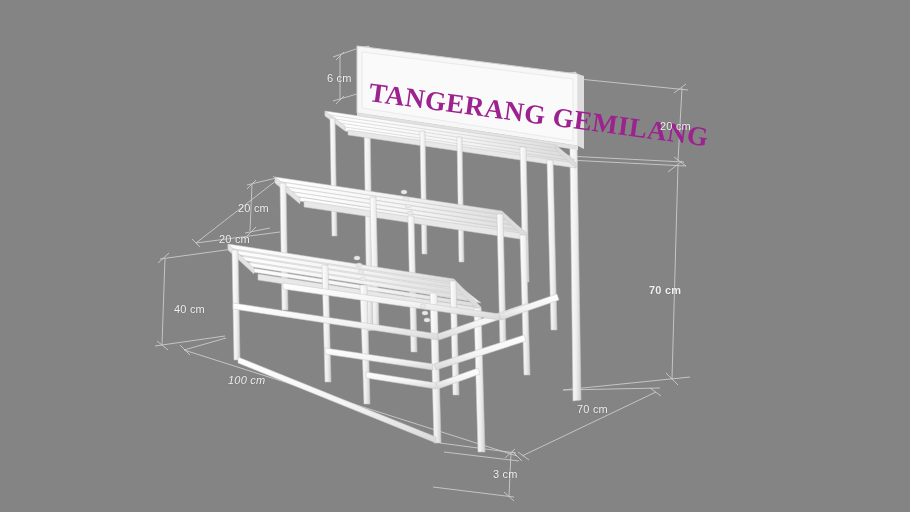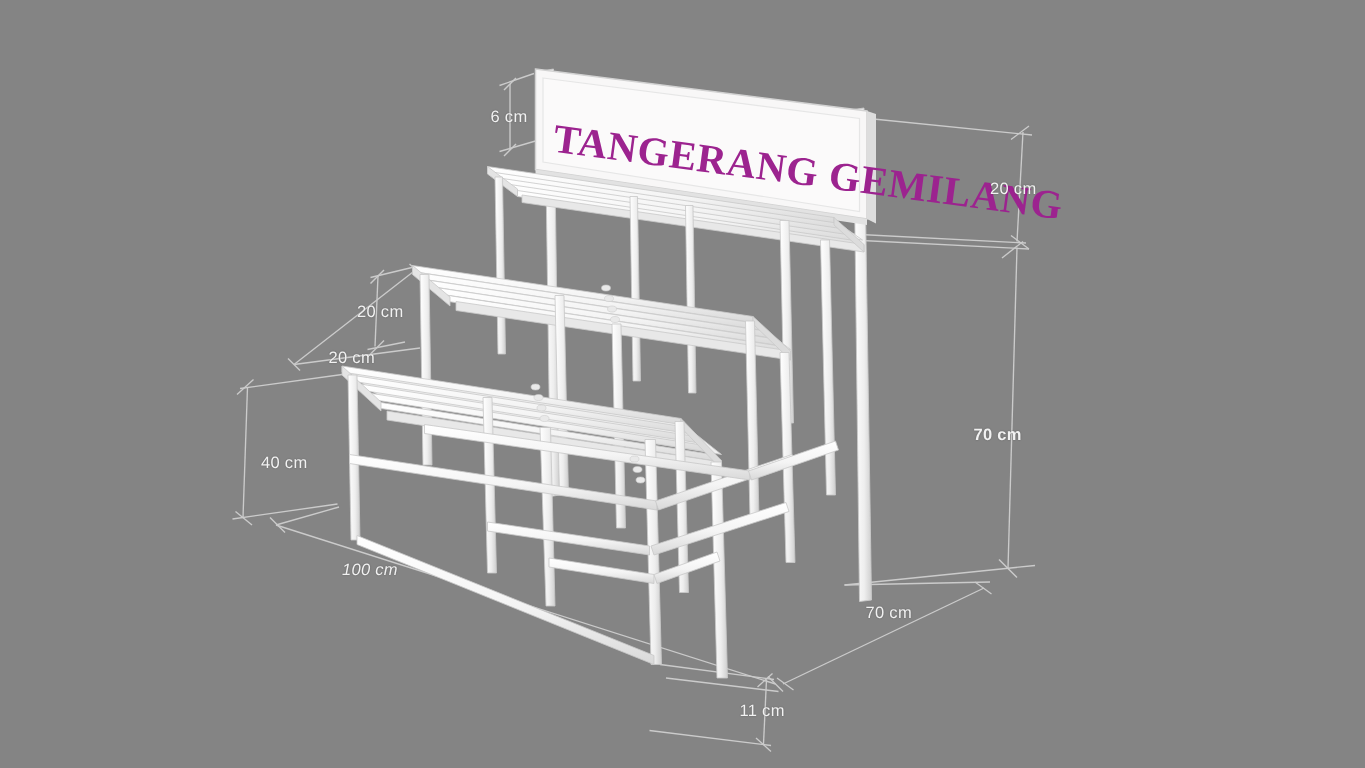--- a/index.html
+++ b/index.html
@@ -250,16 +250,16 @@
 
   <div id="dim-labels">
       <span class="dim-label" style="left: 327px; top: 72px; color: rgb(242, 242, 242);">6 cm</span>
       <span class="dim-label" style="left: 660px; top: 120px; color: rgb(242, 242, 242);">20 cm</span>
       <span class="dim-label" style="left: 238px; top: 202px; color: rgb(242, 242, 242);">20 cm</span>
       <span class="dim-label" style="left: 219px; top: 233px; color: rgb(242, 242, 242);">20 cm</span>
       <span class="dim-label" style="left: 174px; top: 303px; color: rgb(242, 242, 242);">40 cm</span>
       <span class="dim-label" style="left: 649px; top: 284px; color: rgb(242, 242, 242); font-weight: bold;">70 cm</span>
       <span class="dim-label" style="left: 228px; top: 374px; color: rgb(242, 242, 242); font-style: italic;">100 cm</span>
       <span class="dim-label" style="left: 577px; top: 403px; color: rgb(242, 242, 242);">70 cm</span>
-      <span class="dim-label" style="left: 493px; top: 468px; color: rgb(242, 242, 242);">11 cm</span>
+      <span class="dim-label" style="left: 493px; top: 468px; color: rgb(242, 242, 242);">3 cm</span>
     </div>
 
 </div>
 
 </body></html>

